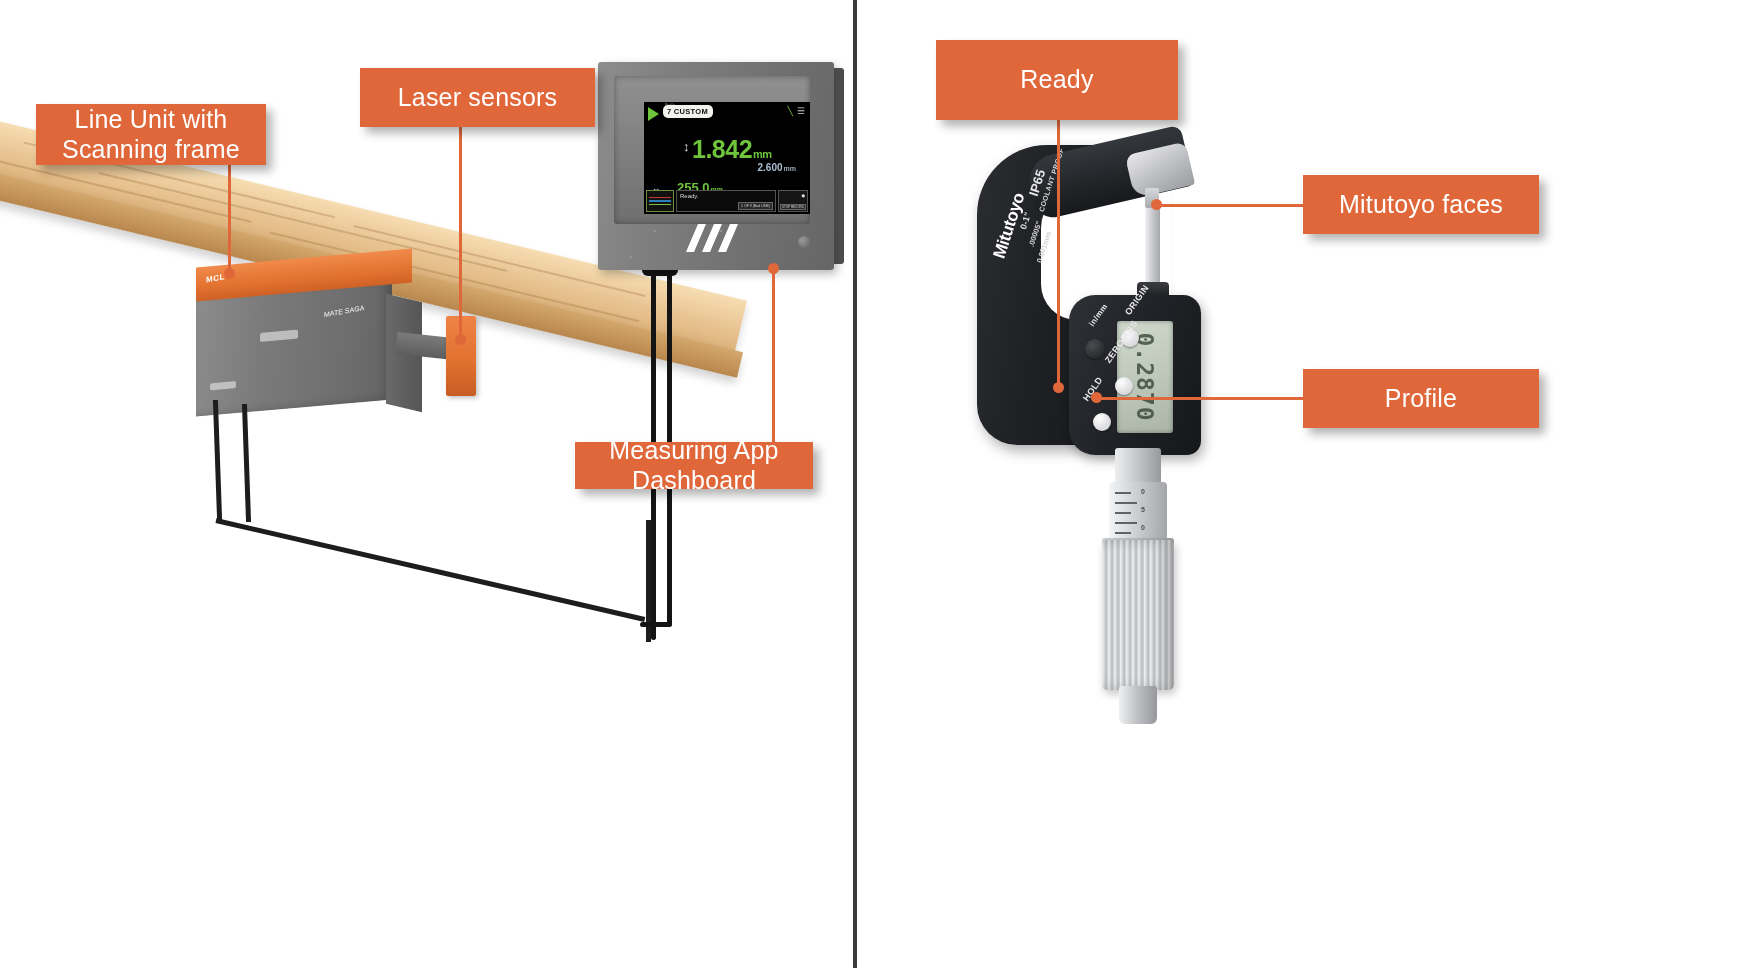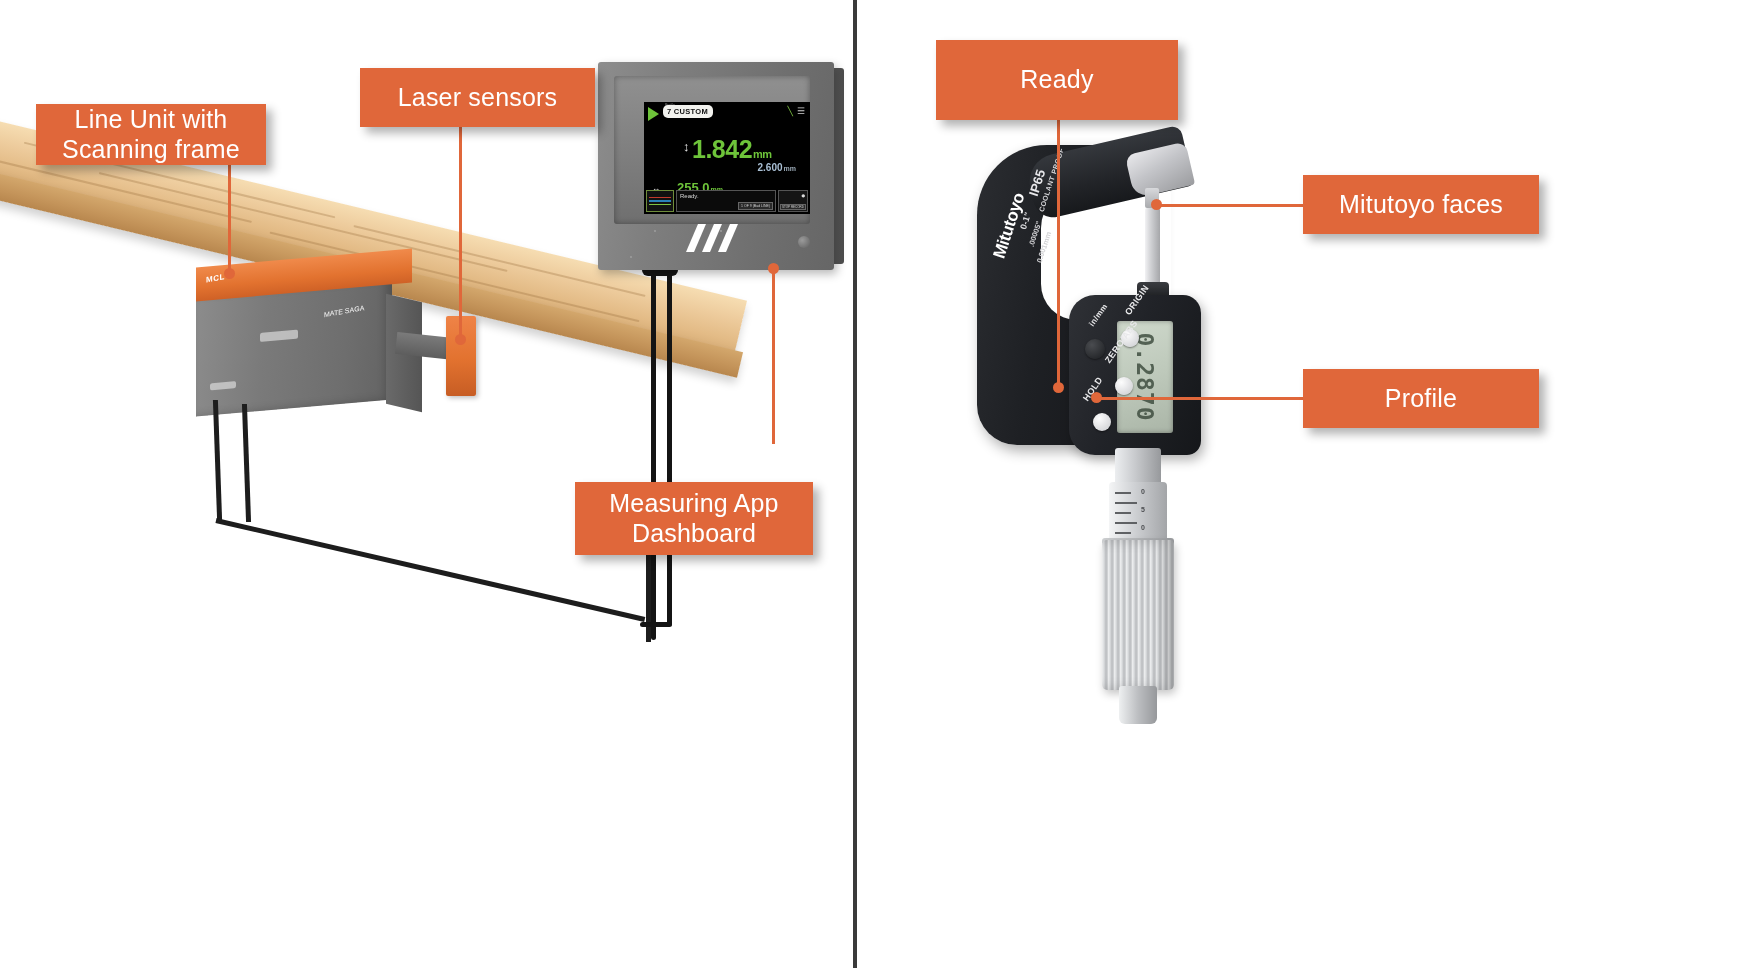--- a/index.html
+++ b/index.html
@@ -480,21 +480,21 @@
     <div class="dot" style="left:232px;top:392px;"></div>
   </div>
 
   <div class="divider" style="left:853px;"></div>
 
   <div class="callout" style="left:36px;top:104px;width:230px;height:61px;">Line Unit with
 Scanning frame</div>
 
   <div class="callout" style="left:342px;top:68px;width:235px;height:59px;margin-left:18px;">Laser sensors</div>
 
-  <div class="callout" style="left:575px;top:442px;width:238px;height:73px;margin-top:40px;">Measuring App
+  <div class="callout" style="left:575px;top:442px;width:238px;height:47px;">Measuring App
 Dashboard</div>
 
   <div class="callout" style="left:936px;top:40px;width:242px;height:80px;">Ready</div>
 
   <div class="callout" style="left:1303px;top:175px;width:236px;height:59px;">Mitutoyo faces</div>
 
   <div class="callout" style="left:1303px;top:369px;width:236px;height:59px;">Profile</div>
 
 </div>
 

